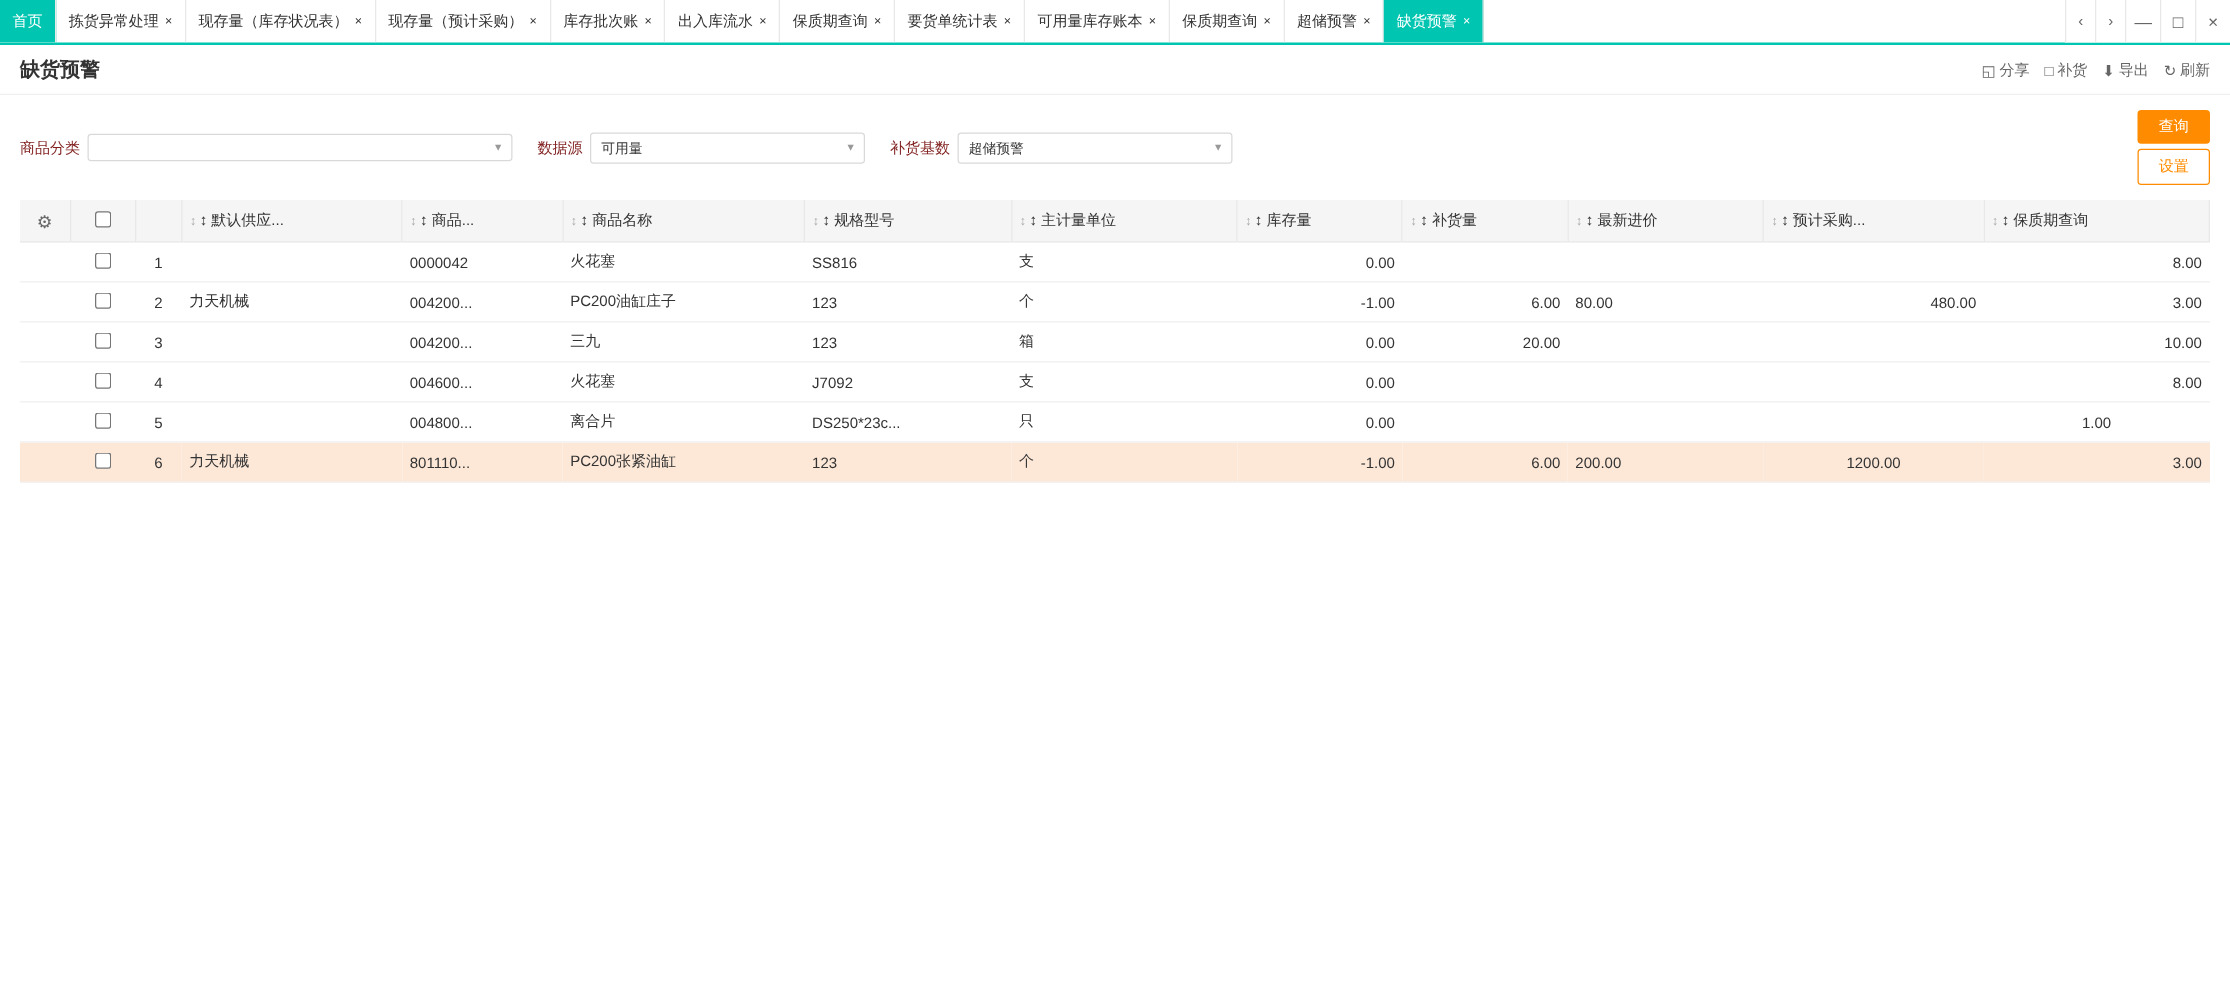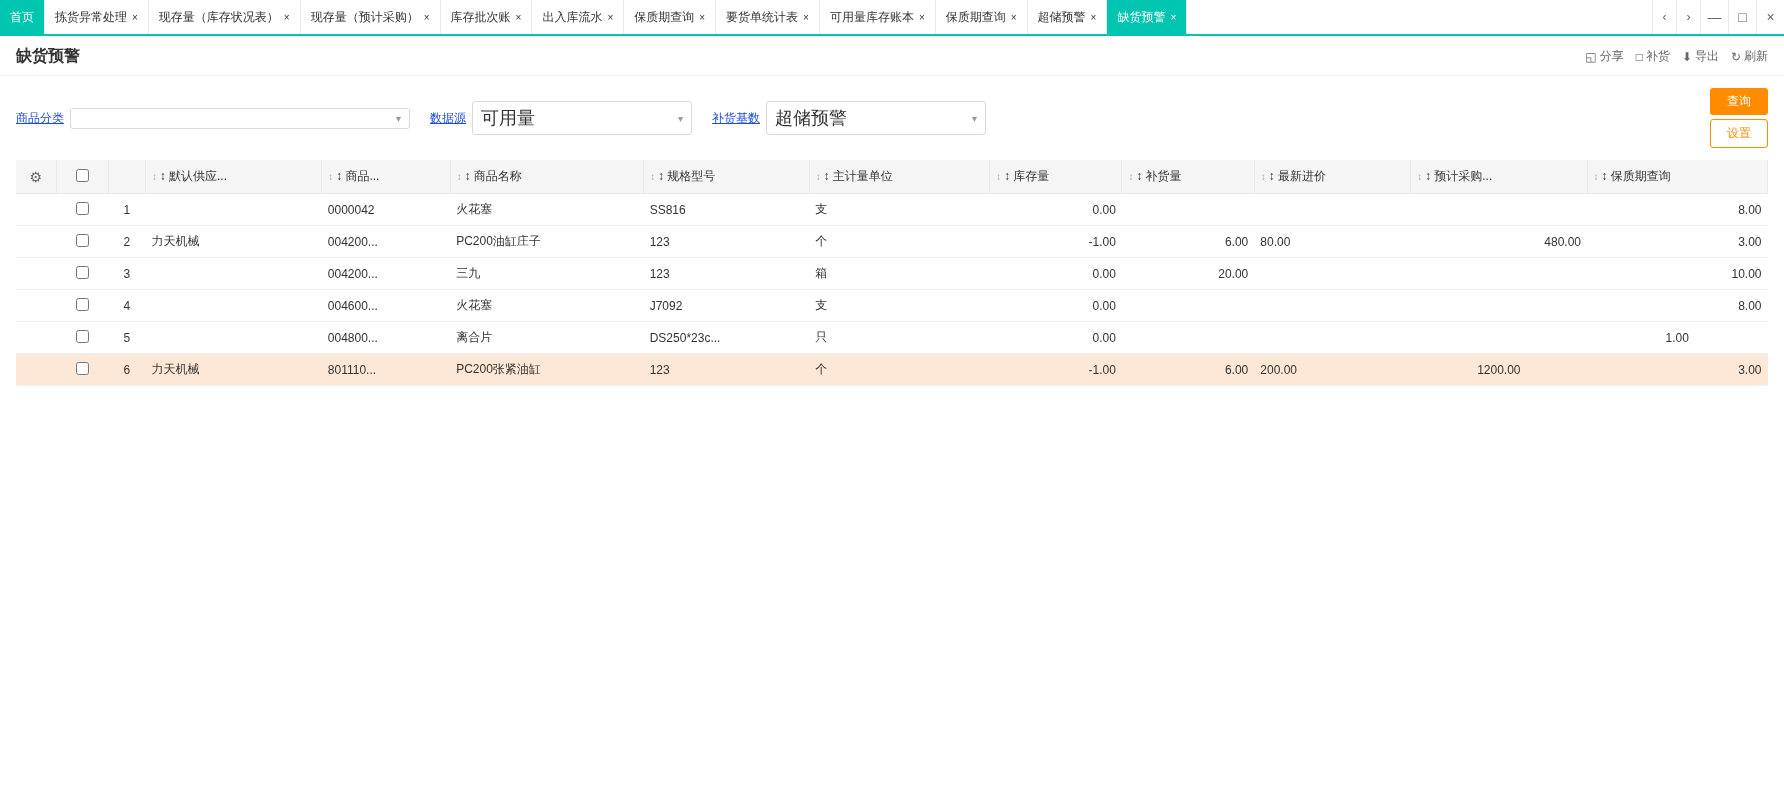--- a/index.html
+++ b/index.html
@@ -110,40 +110,39 @@
       align-items: center;
       padding: 12px 16px;
       gap: 20px;
     }
     .filter-item {
       display: flex;
       align-items: center;
       gap: 6px;
     }
     .filter-label {
-      color: #1d4ed8;
+      color: #7f1d1d;
       font-size: 12px;
       white-space: nowrap;
-      text-decoration: underline;
     }
     .filter-select {
       display: flex;
       align-items: center;
       border: 1px solid #d9d9d9;
       border-radius: 3px;
       padding: 4px 8px;
       min-width: 160px;
       cursor: pointer;
       background: #fff;
       position: relative;
     }
     .filter-select-text {
       flex: 1;
       color: #999;
-      font-size: 18px;
+      font-size: 11px;
     }
     .filter-select-text.has-value {
       color: #333;
     }
     .filter-select-arrow {
       color: #999;
       font-size: 10px;
       margin-left: 4px;
     }
     .filter-item-large .filter-select {

